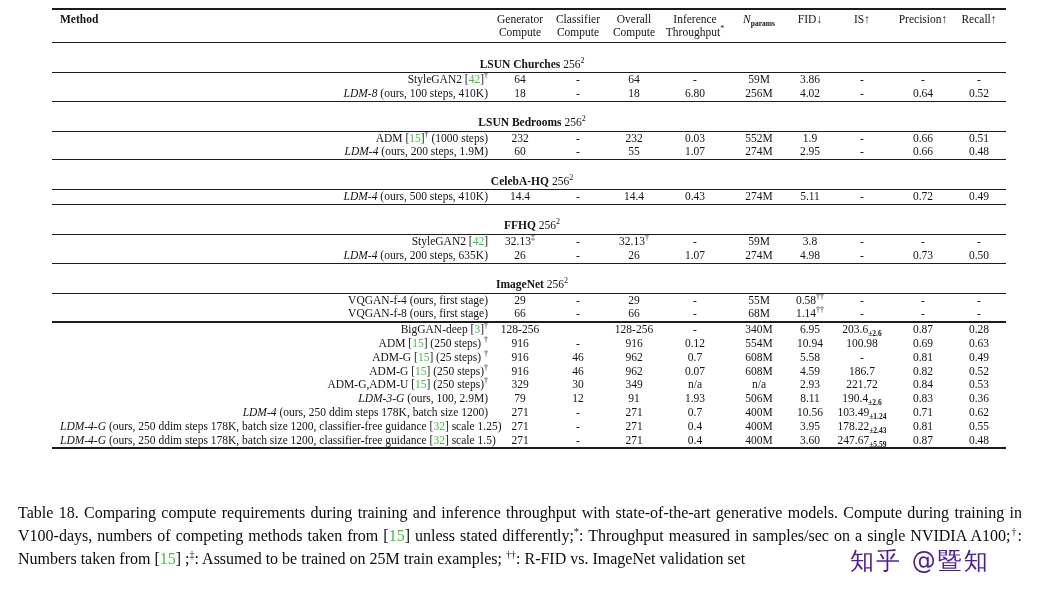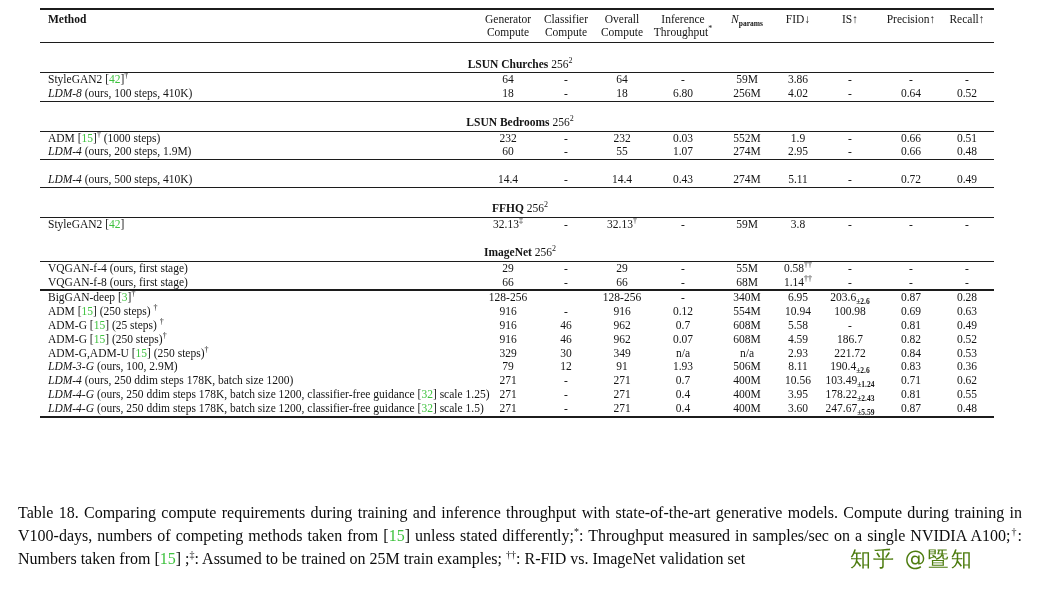--- a/index.html
+++ b/index.html
@@ -5,21 +5,21 @@
   html,body{margin:0;padding:0;}
   body{
     width:1038px;height:604px;
     background:#ffffff;
     font-family:"Liberation Serif", serif;
     color:#161616;
     position:relative;
     overflow:hidden;
   }
   .table-wrap{
-    position:absolute;left:40px;top:8px;width:954px;
+    position:absolute;left:52px;top:8px;width:954px;
   }
   table.tt{
     border-collapse:collapse;
     width:954px;
     font-size:11.5px;
     color:#141414;
     table-layout:fixed;
   }
   table.tt th, table.tt td{
     padding:0 2px;
@@ -32,21 +32,21 @@
   table.tt thead th{
     border-top:2px solid #1c1c1c;
     border-bottom:1px solid #1c1c1c;
     vertical-align:top;
     font-weight:normal;
     line-height:13px;
     padding-top:3px;
     padding-bottom:3px;
   }
   table.tt thead th:first-child{ text-align:left; padding-left:8px; }
-  table.tt td.method{ text-align:left; padding-left:8px; }
+  table.tt td.method{ text-align:right; padding-left:8px; }
   tr.spacer td{ height:13px; line-height:13px; border:none; }
   tr.section-title td{
     text-align:center;padding-left:8px;
     border-bottom:1px solid #1c1c1c;
     height:16px; line-height:15px;
   }
   tr.rule-below td{ border-bottom:1px solid #1c1c1c; }
   tr.thick-below td{ border-bottom:2px solid #1c1c1c; }
   tr.final-row td{ border-bottom:2px solid #1c1c1c; }
   sup{ font-size:8px; line-height:0; }
@@ -57,23 +57,23 @@
     left:18px; top:501px; width:1004px;
     font-size:16px; line-height:23px;
     text-align:justify;
     color:#0c0c0c;
     z-index:2;
   }
   .caption sup{ font-size:10px; }
   .watermark{
     position:absolute;
     left:850px; top:545px;
-    font-size:21px;
+    font-size:24px;
     letter-spacing:2px;
-    color:#4d7c0f;
+    color:#4c1d95;
     z-index:1;
     white-space:nowrap;
     font-family:"DejaVu Sans", sans-serif;
   }
 </style>
 </head>
 <body>
 
 <div class="table-wrap">
   <table class="tt">
@@ -160,20 +160,23 @@
           <td>1.07</td>
           <td>274M</td>
           <td>2.95</td>
           <td>-</td>
           <td>0.66</td>
           <td>0.48</td>
         </tr>
         <tr class="spacer">
           <td colspan="10"></td>
         </tr>
+        <tr class="section-title">
+          <td colspan="10"><b>CelebA-HQ</b> 256<sup>2</sup></td>
+        </tr>
         <tr class="rule-below">
           <td class="method"><i>LDM-4</i> (ours, 500 steps, 410K)</td>
           <td>14.4</td>
           <td>-</td>
           <td>14.4</td>
           <td>0.43</td>
           <td>274M</td>
           <td>5.11</td>
           <td>-</td>
           <td>0.72</td>
@@ -189,20 +192,32 @@
           <td class="method">StyleGAN2 [<span class="cite">42</span>]</td>
           <td>32.13<sup>‡</sup></td>
           <td>-</td>
           <td>32.13<sup>†</sup></td>
           <td>-</td>
           <td>59M</td>
           <td>3.8</td>
           <td>-</td>
           <td>-</td>
           <td>-</td>
+        </tr>
+        <tr class="rule-below">
+          <td class="method"><i>LDM-4</i> (ours, 200 steps, 635K)</td>
+          <td>26</td>
+          <td>-</td>
+          <td>26</td>
+          <td>1.07</td>
+          <td>274M</td>
+          <td>4.98</td>
+          <td>-</td>
+          <td>0.73</td>
+          <td>0.50</td>
         </tr>
         <tr class="spacer">
           <td colspan="10"></td>
         </tr>
         <tr class="section-title">
           <td colspan="10"><b>ImageNet</b> 256<sup>2</sup></td>
         </tr>
         <tr>
           <td class="method">VQGAN-f-4 (ours, first stage)</td>
           <td>29</td>

